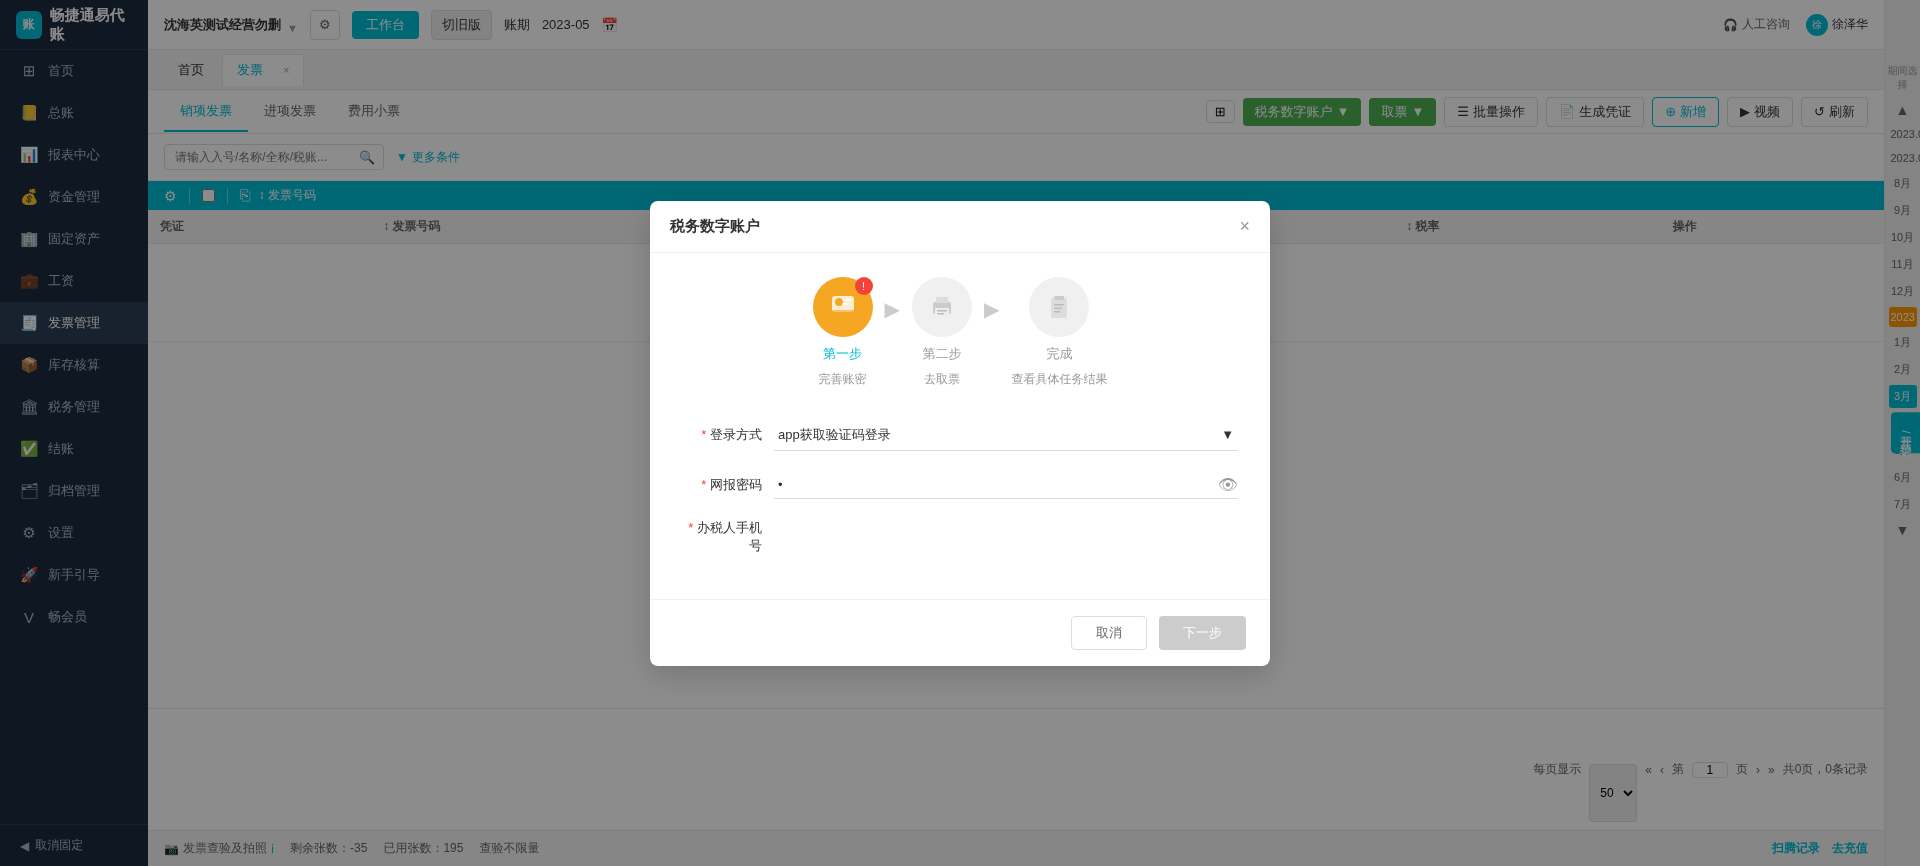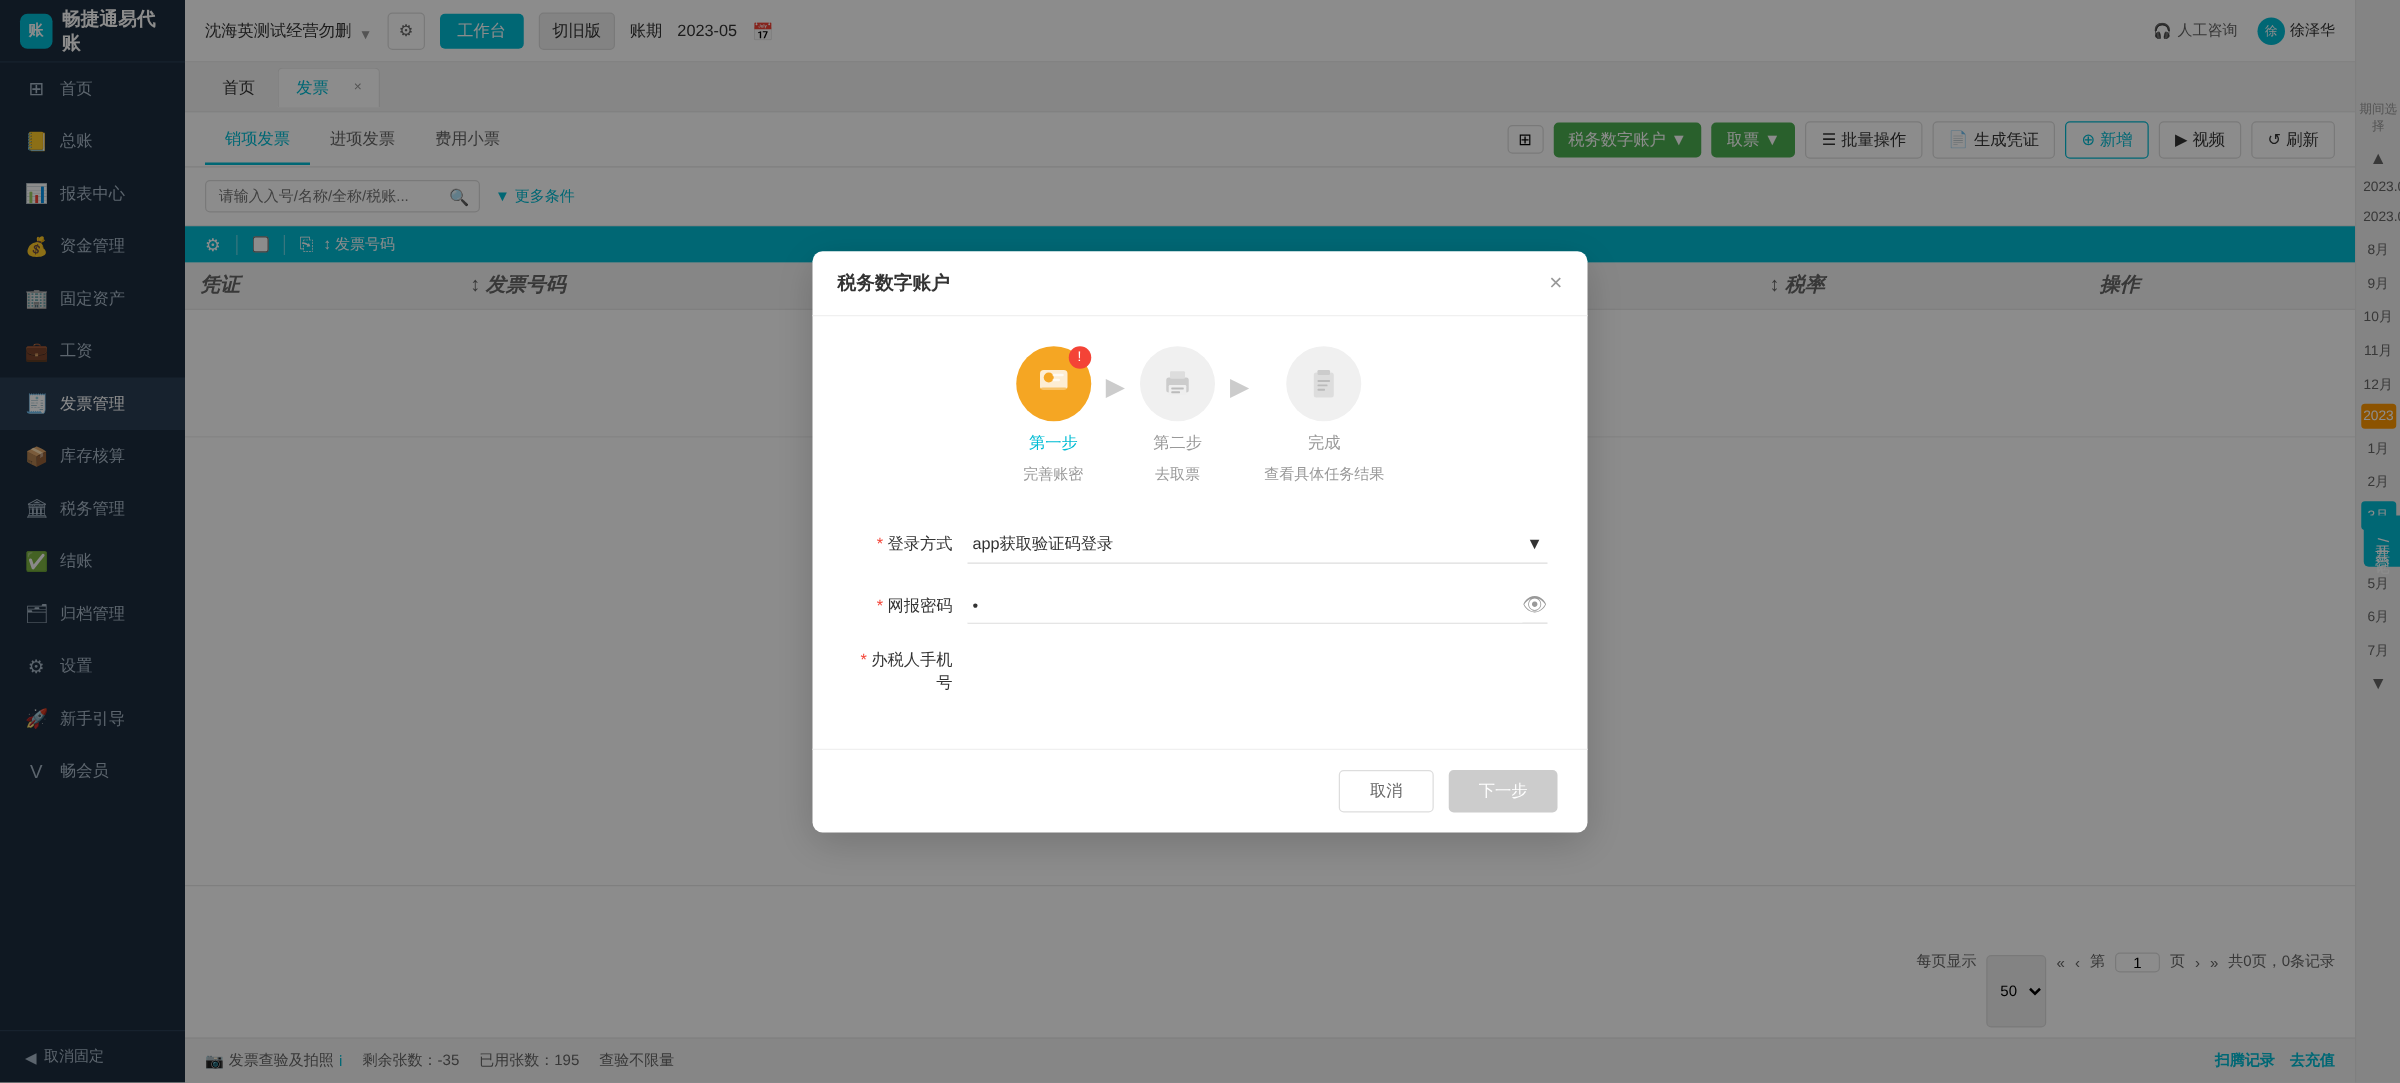--- a/index.html
+++ b/index.html
@@ -71,21 +71,21 @@
       background: #fff;
       border-bottom: 1px solid #e8e8e8;
       display: flex;
       align-items: center;
       padding: 0 16px;
       gap: 12px;
       flex-shrink: 0;
     }
     .topbar-company {
       display: flex; align-items: flex-end; gap: 6px;
-      font-size: 13px; color: #333; cursor: pointer;
+      font-size: 13px; color: #333; cursor: pointer; font-weight: bold;
     }
     .topbar-company-arrow { color: #999; font-size: 11px; }
     .topbar-icon-btn {
       width: 30px; height: 30px;
       border: 1px solid #ddd;
       border-radius: 4px;
       display: flex; align-items: center; justify-content: center;
       cursor: pointer; color: #666;
     }
     .topbar-worktable {
@@ -263,22 +263,21 @@
     .table-toolbar-sep { width: 1px; height: 16px; background: rgba(255,255,255,0.4); margin: 0 4px; }
 
     
     .invoice-table {
       flex: 1;
       overflow: auto;
     }
     table {
       width: 100%;
       border-collapse: collapse;
-      font-size: 16px;
-      font-style: italic;
+      font-size: 12px;
     }
     thead th {
       background: #f5f5f5;
       border-bottom: 1px solid #e8e8e8;
       padding: 8px 12px;
       text-align: left;
       color: #666;
       white-space: nowrap;
     }
     tbody td {
@@ -320,21 +319,21 @@
     .status-link { color: #00bcd4; cursor: pointer; font-weight: bold; }
 
     
     .right-panel {
       width: 36px;
       background: #f0f0f0;
       border-left: 1px solid #e8e8e8;
       display: flex;
       flex-direction: column;
       align-items: center;
-      padding-top: 80px;
+      padding-top: 64px;
       gap: 4px;
       flex-shrink: 0;
     }
     .period-btn {
       width: 28px;
       font-size: 11px;
       text-align: center;
       padding: 4px 2px;
       cursor: pointer;
       color: #666;

